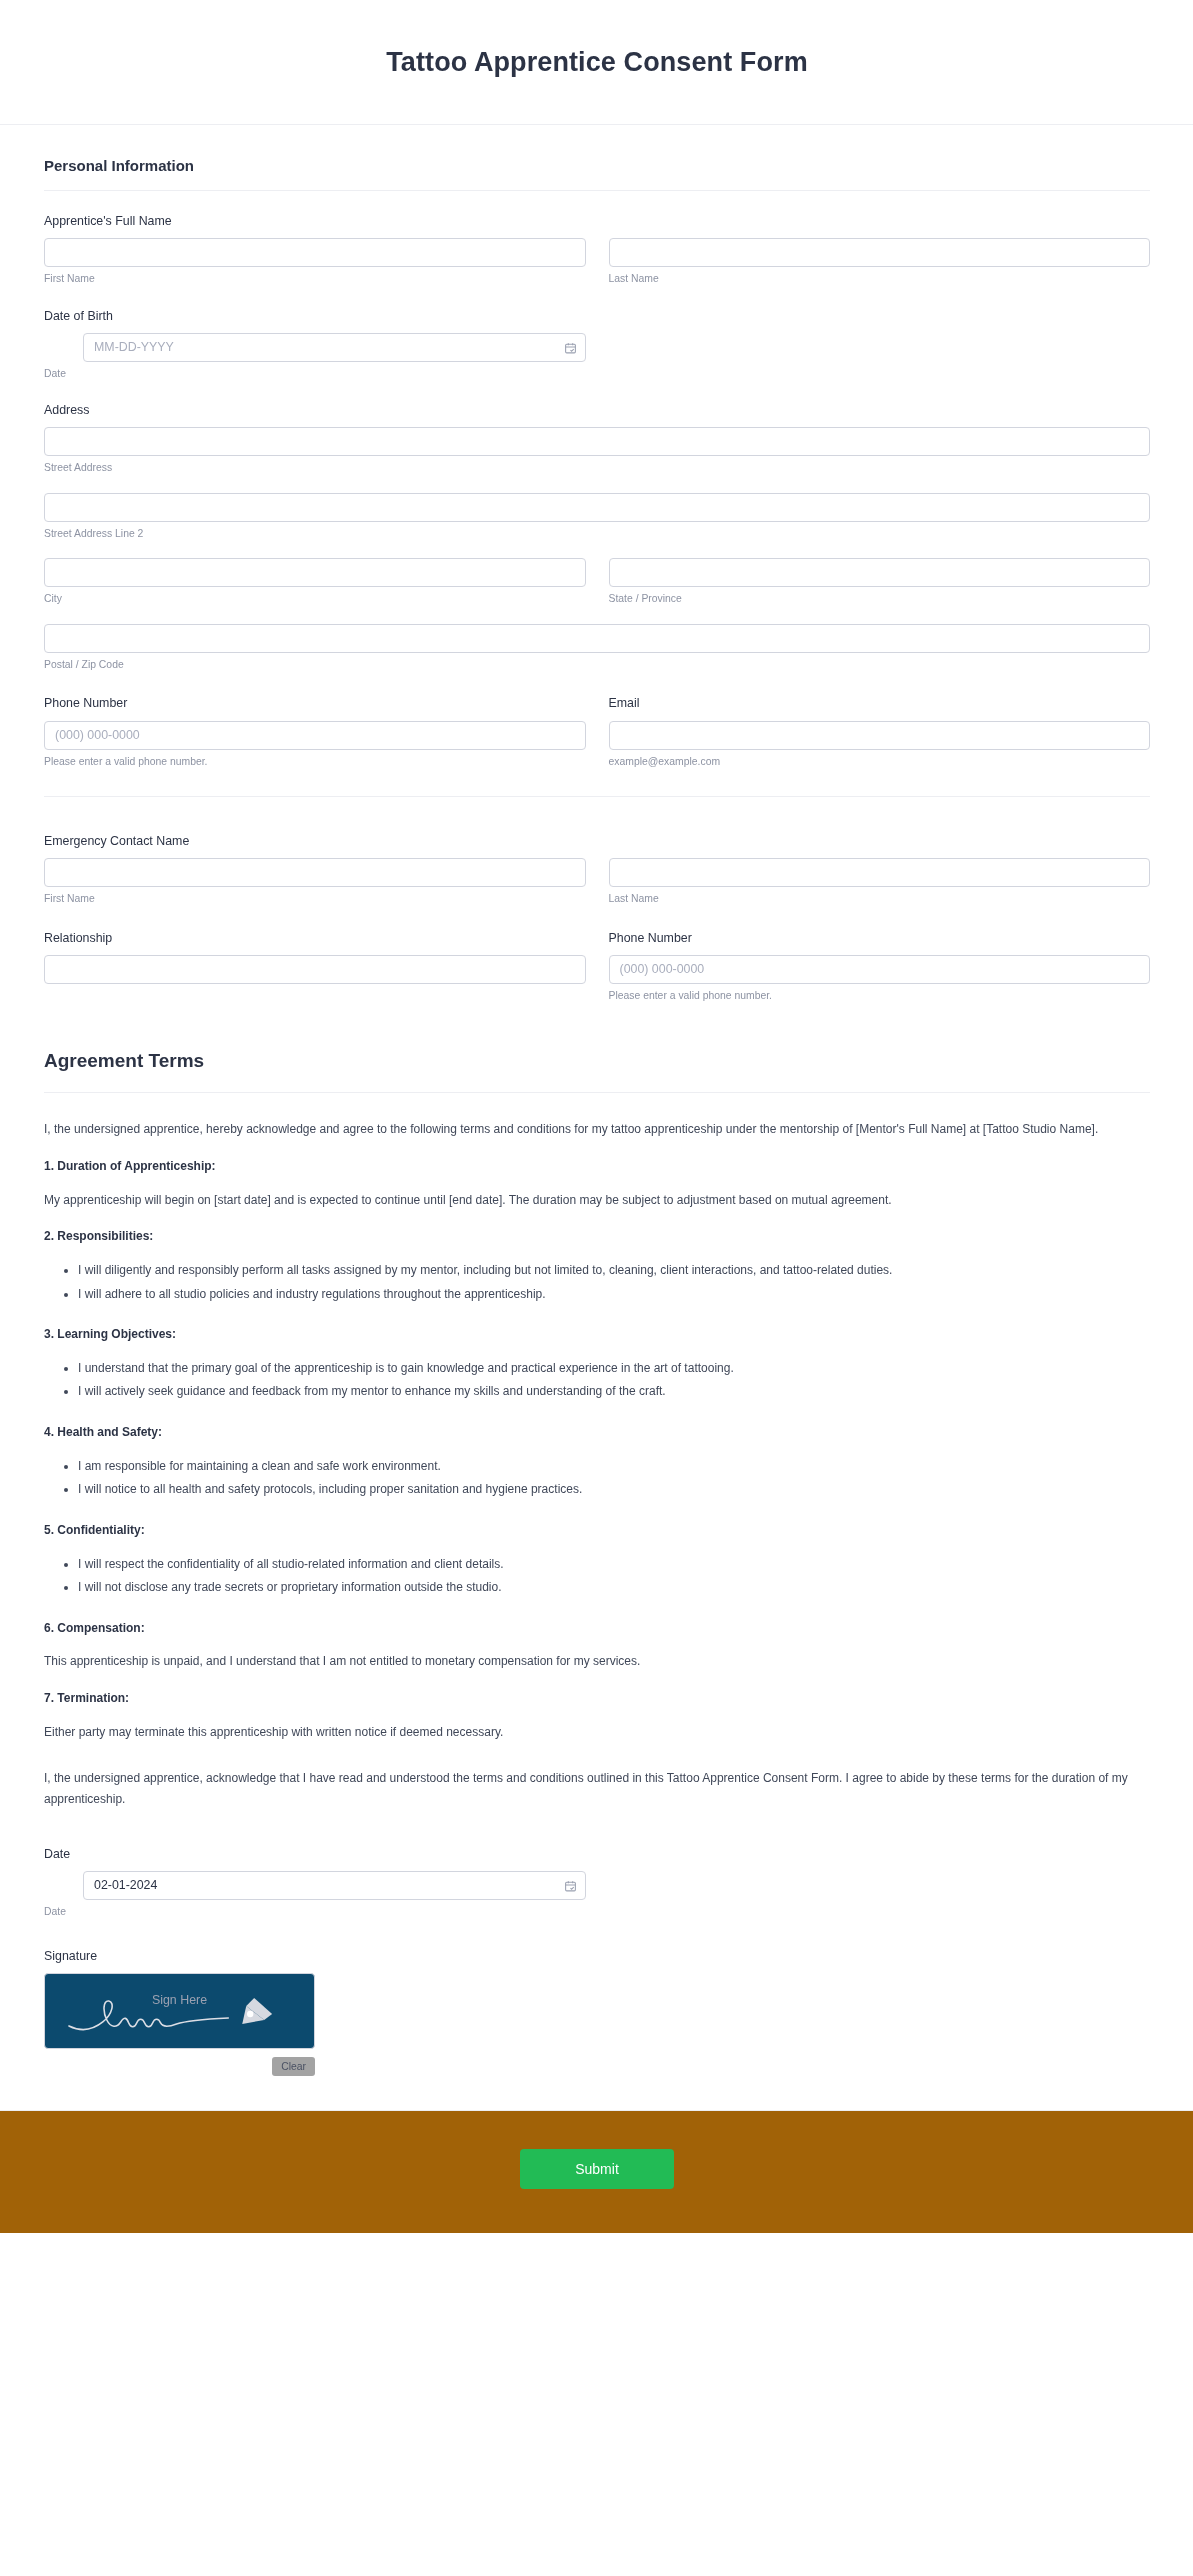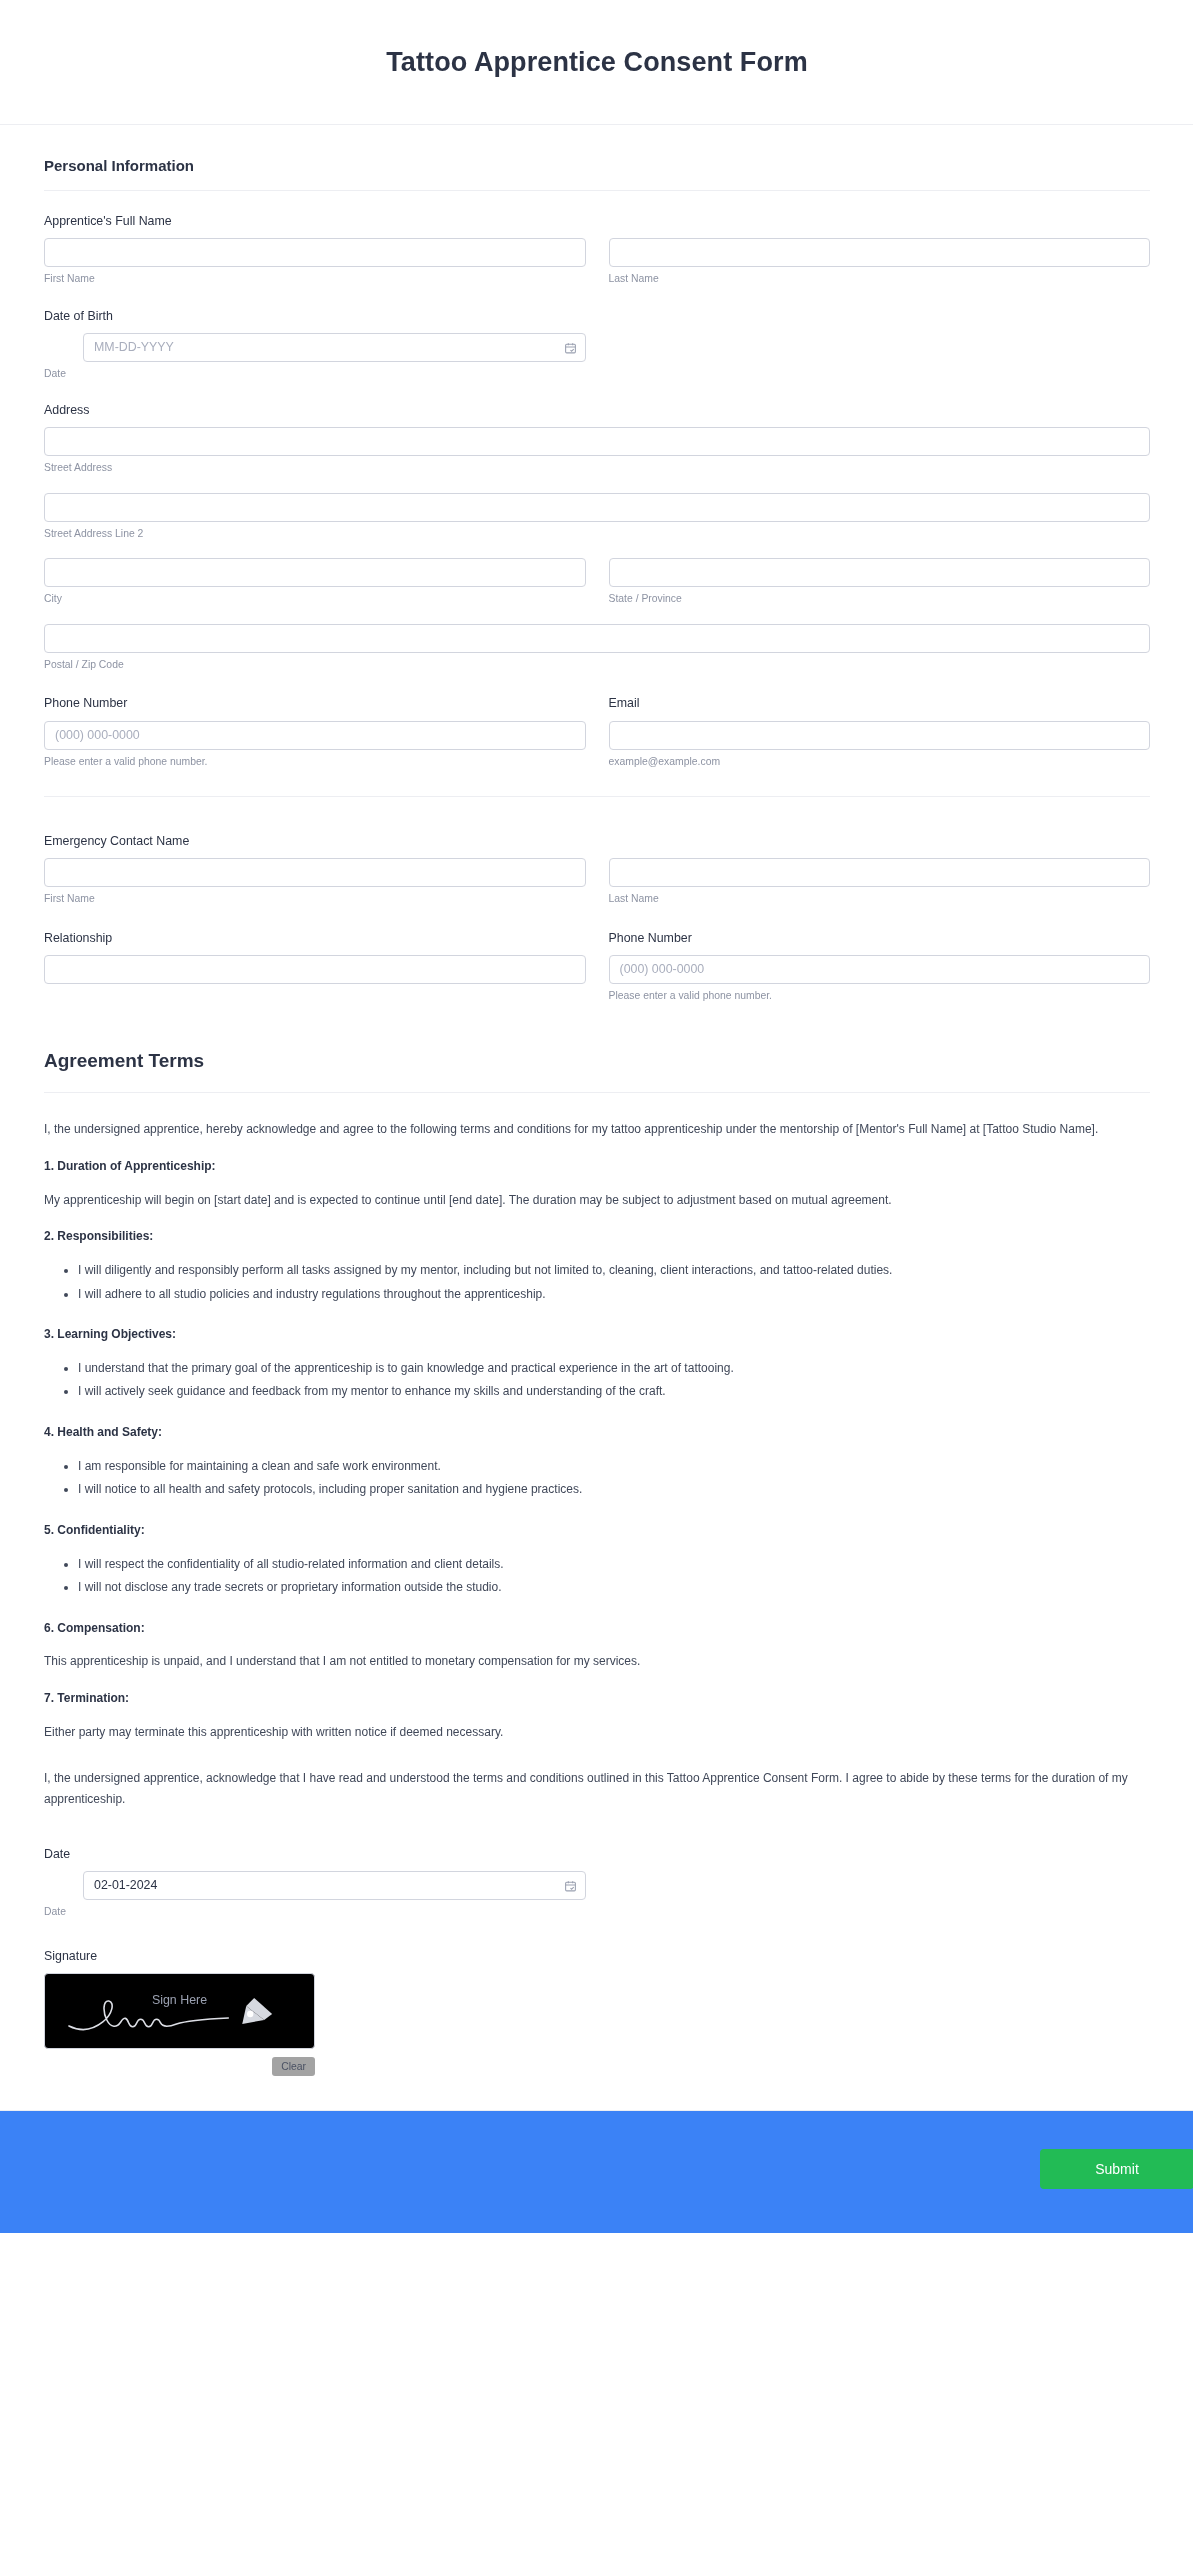--- a/index.html
+++ b/index.html
@@ -140,21 +140,21 @@
   .terms li { margin-bottom: 3px; }
   .terms .closing { margin-top: 26px; margin-bottom: 0; }
 
   
   .sig-block { margin-top: 30px; }
   .sig-pad {
     width: 271px;
     height: 76px;
     border: 1px solid #d2d5de;
     border-radius: 4px;
-    background: #000000;
+    background: #0c4a6e;
     position: relative;
     overflow: hidden;
   }
   .sig-hint {
     position: absolute;
     left: 0; right: 0;
     top: 19px;
     text-align: center;
     font-size: 12.4px;
     color: #9ba1b1;
@@ -184,22 +184,22 @@
     padding: 4px 9px;
     cursor: pointer;
   }
 
   
   .form-footer {
     margin-top: 34px;
     border-top: 1px solid #edeef2;
     padding: 38px 0 44px 0;
     display: flex;
-    justify-content: flex-end;
-    background: #3b82f6;
+    justify-content: center;
+    background: #a16207;
   }
   .submit-btn {
     width: 154px;
     height: 40px;
     background: #22bb55;
     color: #ffffff;
     font-family: "Liberation Sans", sans-serif;
     font-size: 14px;
     border: none;
     border-radius: 4px;

